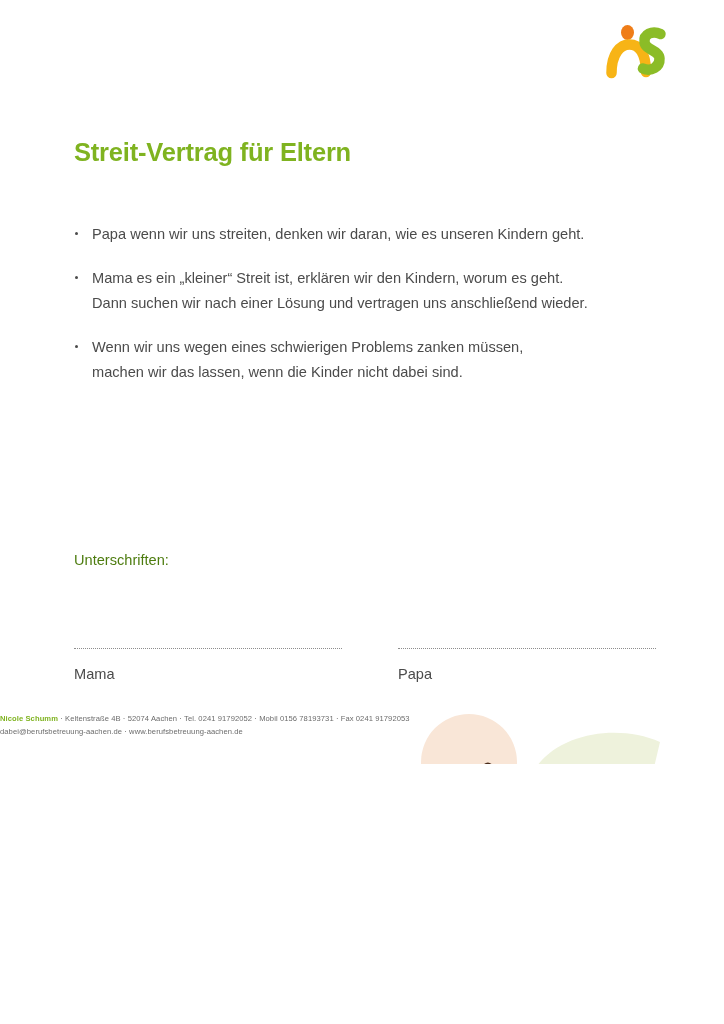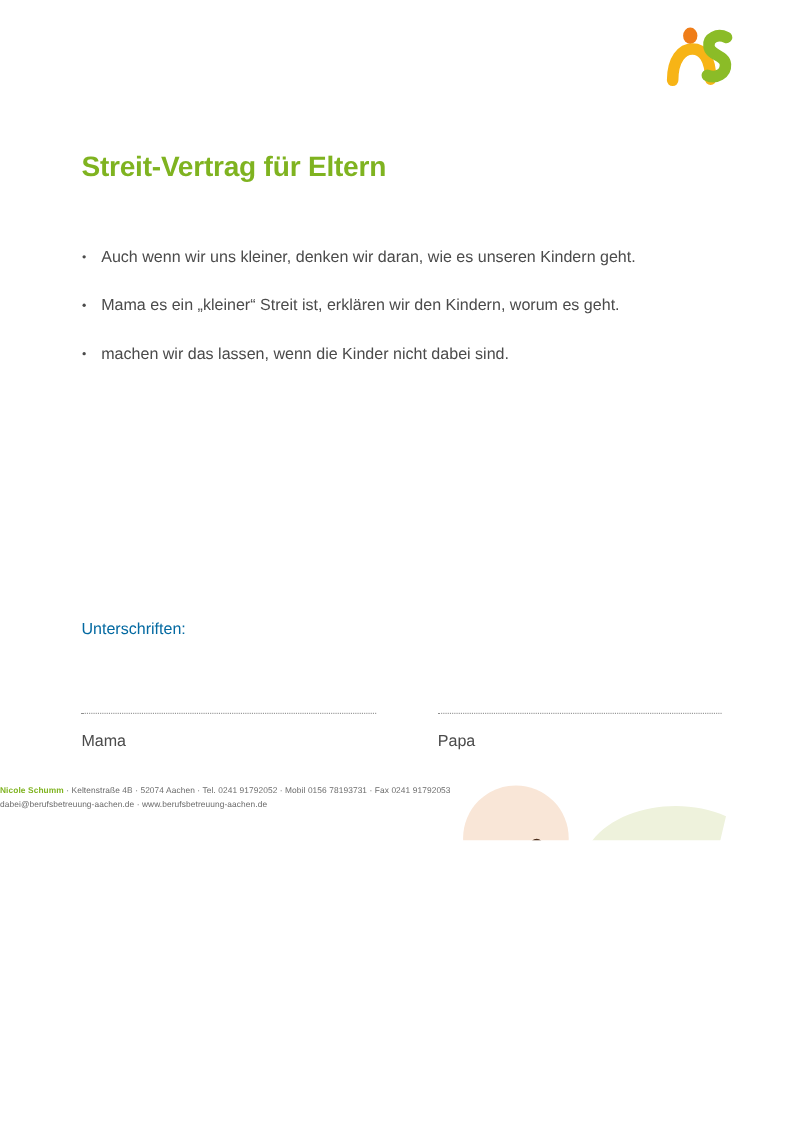--- a/index.html
+++ b/index.html
@@ -70,23 +70,23 @@
     height: 3.4px;
     border-radius: 50%;
     background: #4b4b4b;
   }
   .bullet .line { display: block; white-space: nowrap; }
 
   
   .sig-heading {
     position: absolute;
     left: 74px;
-    top: 564px;
+    top: 552px;
     font-size: 14.6px;
-    color: #0369a1;
+    color: #4d7c0f;
   }
   .sig-block { position: absolute; }
   .sig-mama { left: 74px; top: 648px; width: 268px; }
   .sig-papa { left: 398px; top: 648px; width: 258px; }
   .sig-rule {
     height: 0;
     border-bottom: 1.4px dotted #8d8d8d;
   }
   .sig-label {
     margin-top: 17px;
@@ -133,28 +133,30 @@
       <path d="M7.5 51 C7.5 32, 16 22.5, 25.5 22.5 C35 22.5, 42 31, 42 50" fill="none" stroke="#f7b416" stroke-width="10.5" stroke-linecap="round"></path>
       <path d="M56.5 12 C48 8, 39.5 12.5, 40.5 20 C41.5 28.5, 55 28, 55.5 36.5 C56 45, 47 50, 39 46.5" fill="none" stroke="#8bbc27" stroke-width="10.5" stroke-linecap="round"></path>
     </svg>
   </div>
 
   <h1 class="page-title">Streit-Vertrag für Eltern</h1>
 
   <ul class="bullets">
     <li class="bullet">
       <span class="dot"></span>
-      <span class="line">Auch wenn wir uns kleiner, denken wir daran, wie es unseren Kindern geht.</span>
+      <span class="line">Papa wenn wir uns streiten, denken wir daran, wie es unseren Kindern geht.</span>
     </li>
     <li class="bullet">
       <span class="dot"></span>
       <span class="line">Mama es ein „kleiner“ Streit ist, erklären wir den Kindern, worum es geht.</span>
+      <span class="line">Dann suchen wir nach einer Lösung und vertragen uns anschließend wieder.</span>
     </li>
     <li class="bullet">
       <span class="dot"></span>
+      <span class="line">Wenn wir uns wegen eines schwierigen Problems zanken müssen,</span>
       <span class="line">machen wir das lassen, wenn die Kinder nicht dabei sind.</span>
     </li>
   </ul>
 
   <div class="sig-heading">Unterschriften:</div>
 
   <div class="sig-block sig-mama">
     <div class="sig-rule"></div>
     <div class="sig-label">Mama</div>
   </div>

